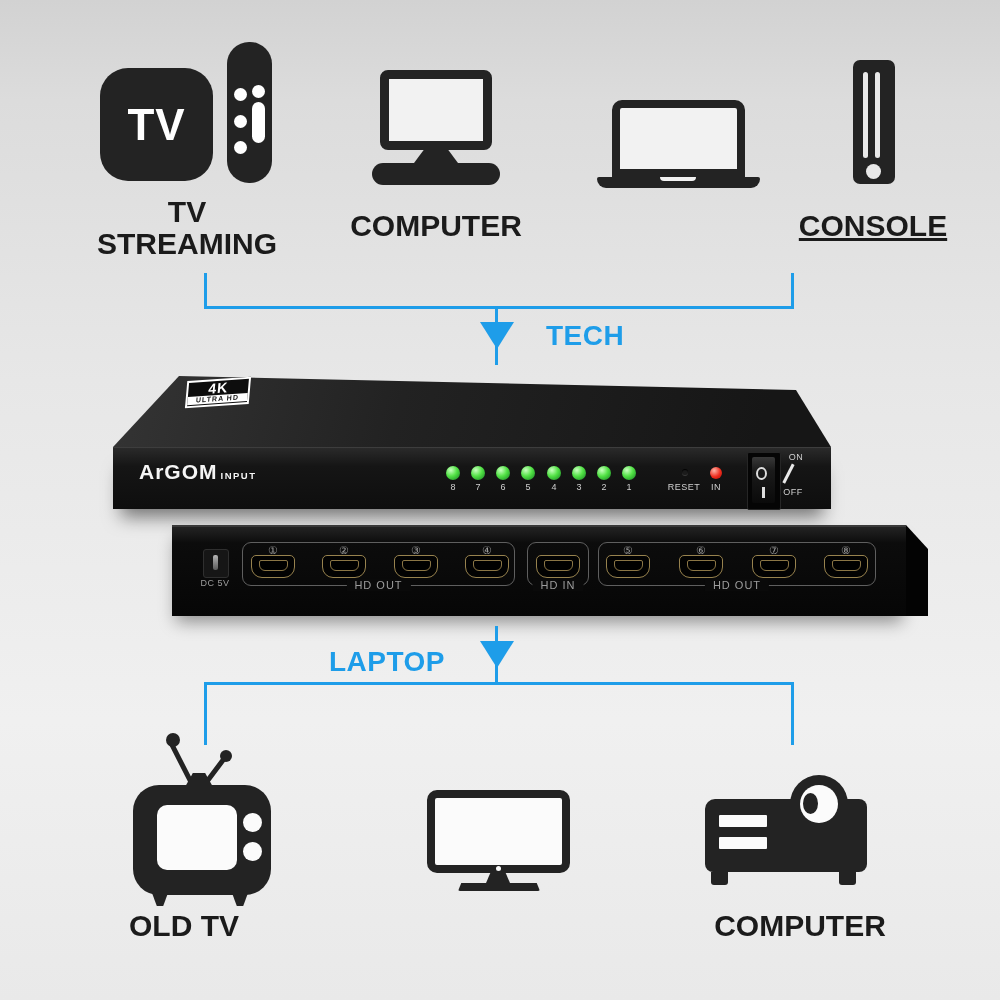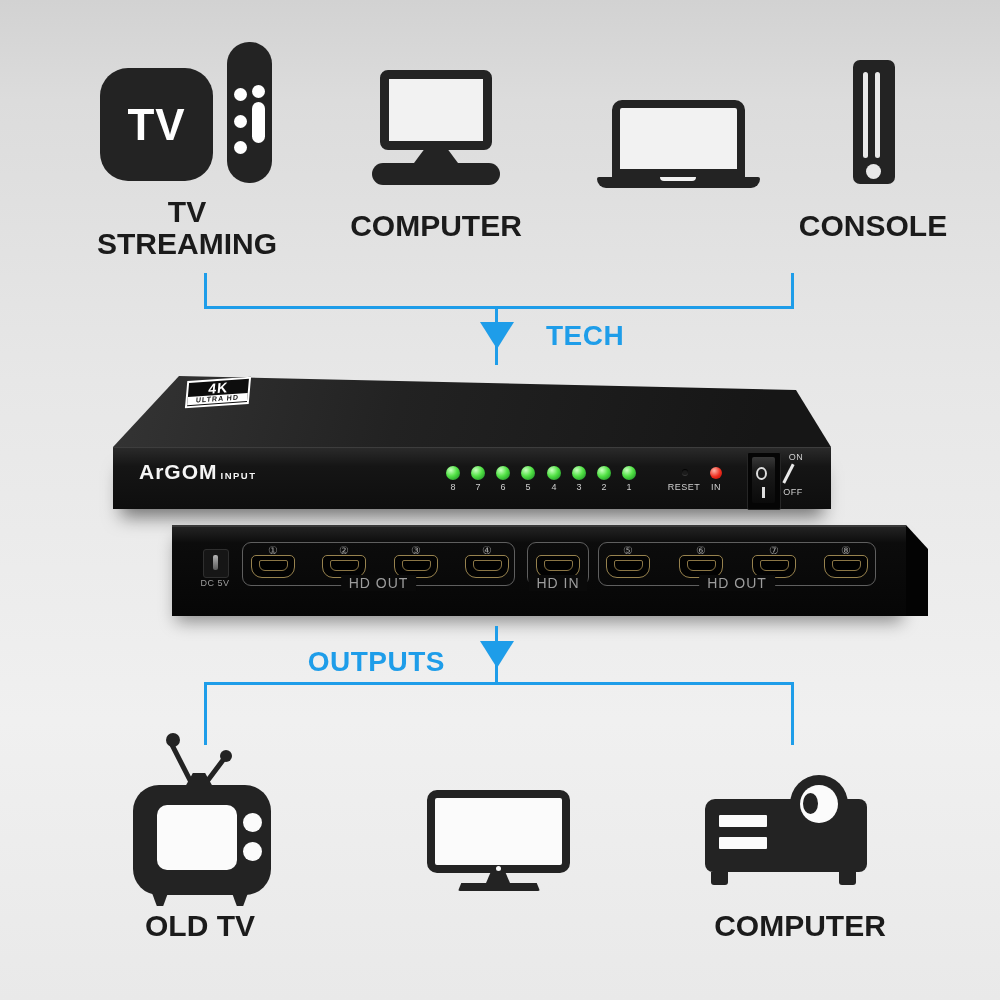--- a/index.html
+++ b/index.html
@@ -56,21 +56,21 @@
   .rocker .o{position:absolute;left:4px;top:10px;width:11px;height:13px;border:2px solid #ddd;border-radius:50%;box-sizing:border-box;}
   .rocker .l{position:absolute;left:10px;top:30px;width:3px;height:11px;background:#ddd;}
   .slash{position:absolute;left:787px;top:463px;width:2.5px;height:21px;background:#e8e8e8;transform:rotate(27deg);}
   .device-rear{position:absolute;left:172px;top:525px;width:734px;height:91px;
     background:linear-gradient(180deg,#232323 0%,#0c0c0c 18%,#060606 100%);
     border-top:2px solid #3a3a3a;box-shadow:0 10px 16px -4px rgba(0,0,0,.4);box-sizing:border-box;}
   .rear-wedge{position:absolute;left:906px;top:525px;width:22px;height:91px;background:#030303;
     clip-path:polygon(0 0,100% 24px,100% 100%,0 100%);}
   .port-group{position:absolute;top:542px;height:44px;border:1px solid #5f5f5f;border-radius:9px;box-sizing:border-box;}
   .group-label{position:absolute;left:50%;bottom:-6px;transform:translateX(-50%);background:#0a0a0a;
-    padding:0 8px;color:#9d9d9d;font-size:14px;letter-spacing:1px;white-space:nowrap;}
+    padding:0 8px;color:#9d9d9d;font-size:11px;letter-spacing:1px;white-space:nowrap;}
   .hdmi{position:absolute;top:12px;width:44px;height:23px;background:#020202;border:1px solid #97824e;
     border-radius:5px 5px 11px 11px;box-sizing:border-box;}
   .hdmi::after{content:"";position:absolute;left:7px;top:4px;width:27px;height:9px;border:1px solid #8a7545;
     background:#000;border-radius:2px 2px 6px 6px;}
   .port-num{position:absolute;top:1px;width:44px;text-align:center;color:#9d9d9d;font-size:11px;}
   .dc-jack{position:absolute;left:203px;top:549px;width:24px;height:27px;background:#161616;border:1px solid #2f2f2f;border-radius:3px;}
   .dc-jack::after{content:"";position:absolute;left:9px;top:5px;width:5px;height:15px;border-radius:2px;
     background:linear-gradient(180deg,#b5b5b5,#5a5a5a);}
   
   .oldtv-body{position:absolute;left:133px;top:785px;width:138px;height:110px;background:#232323;border-radius:26px;}
@@ -113,21 +113,21 @@
   <div class="monitor-frame" style="left:612px;top:100px;width:133px;height:77px;border-width:8px;border-radius:10px 10px 0 0;"></div>
   <div class="abs ink" style="left:597px;top:177px;width:163px;height:11px;border-radius:2px 2px 9px 9px;">
     <i class="abs" style="left:63px;top:0;width:36px;height:4px;background:#f2f2f2;border-radius:0 0 4px 4px;"></i>
   </div>
 
   <div class="console-body">
     <i style="left:10px;top:12px;width:5px;height:86px;border-radius:3px;"></i>
     <i style="left:22px;top:12px;width:5px;height:86px;border-radius:3px;"></i>
     <i style="left:13px;top:104px;width:15px;height:15px;border-radius:50%;"></i>
   </div>
-  <div class="big-label" style="left:763px;top:210px;width:220px;">CONSOLE</div>
+  <div class="big-label" style="left:763px;top:210px;width:220px;text-decoration:underline;">CONSOLE</div>
 
   <div class="bracket-top"></div>
   <div class="vline" style="left:495px;top:307px;height:58px;"></div>
   <div class="arrow-down" style="left:480px;top:322px;"></div>
   <div class="flow-label" style="left:546px;top:320px;">TECH</div>
 
   <div class="device-top"></div>
   <div class="badge4k">
     <div class="b-top">4K</div>
     <div class="b-bot">ULTRA HD</div>
@@ -199,36 +199,36 @@
     <span class="port-num" style="left:225px;">⑧</span>
     <div class="hdmi" style="left:7px;"></div>
     <div class="hdmi" style="left:80px;"></div>
     <div class="hdmi" style="left:153px;"></div>
     <div class="hdmi" style="left:225px;"></div>
     <div class="group-label">HD OUT</div>
   </div>
 
   <div class="vline" style="left:495px;top:626px;height:56px;"></div>
   <div class="arrow-down" style="left:480px;top:641px;"></div>
-  <div class="flow-label" style="left:245px;top:646px;width:200px;text-align:right;">OUTPUTS</div>
+  <div class="flow-label" style="left:245px;top:646px;width:200px;text-align:right;">LAPTOP</div>
   <div class="bracket-bottom"></div>
 
   <div class="antenna" style="left:193px;top:737px;height:54px;transform:rotate(-27deg);"></div>
   <div class="antenna" style="left:198px;top:748px;height:42px;transform:rotate(37deg);"></div>
   <div class="ant-dot" style="left:166px;top:733px;width:14px;height:14px;"></div>
   <div class="ant-dot" style="left:220px;top:750px;width:12px;height:12px;"></div>
   <div class="abs ink" style="left:185px;top:773px;width:28px;height:14px;clip-path:polygon(28% 0,72% 0,100% 100%,0 100%);"></div>
   <div class="oldtv-body">
     <div class="oldtv-screen"></div>
     <div class="knob" style="top:28px;"></div>
     <div class="knob" style="top:57px;"></div>
   </div>
   <div class="foot" style="left:152px;top:893px;width:16px;height:13px;clip-path:polygon(0 0,100% 0,70% 100%,30% 100%);"></div>
   <div class="foot" style="left:232px;top:893px;width:16px;height:13px;clip-path:polygon(0 0,100% 0,70% 100%,30% 100%);"></div>
-  <div class="big-label" style="left:100px;top:910px;width:200px;">OLD TV</div>
+  <div class="big-label" style="left:84px;top:910px;width:200px;">OLD TV</div>
 
   <div class="monitor-frame" style="left:427px;top:790px;width:143px;height:83px;border-width:8px;border-radius:10px;background:#fbfbfb;"></div>
   <div class="abs" style="left:496px;top:866px;width:5px;height:5px;border-radius:50%;background:#fbfbfb;"></div>
   <div class="abs ink" style="left:486px;top:873px;width:24px;height:10px;clip-path:polygon(18% 0,82% 0,100% 100%,0 100%);"></div>
   <div class="abs ink" style="left:458px;top:883px;width:82px;height:8px;border-radius:2px;clip-path:polygon(4% 0,96% 0,100% 100%,0 100%);"></div>
 
   <div class="lens-outer"></div>
   <div class="proj-body"></div>
   <div class="lens-inner"></div>
   <div class="lens-pupil"></div>

